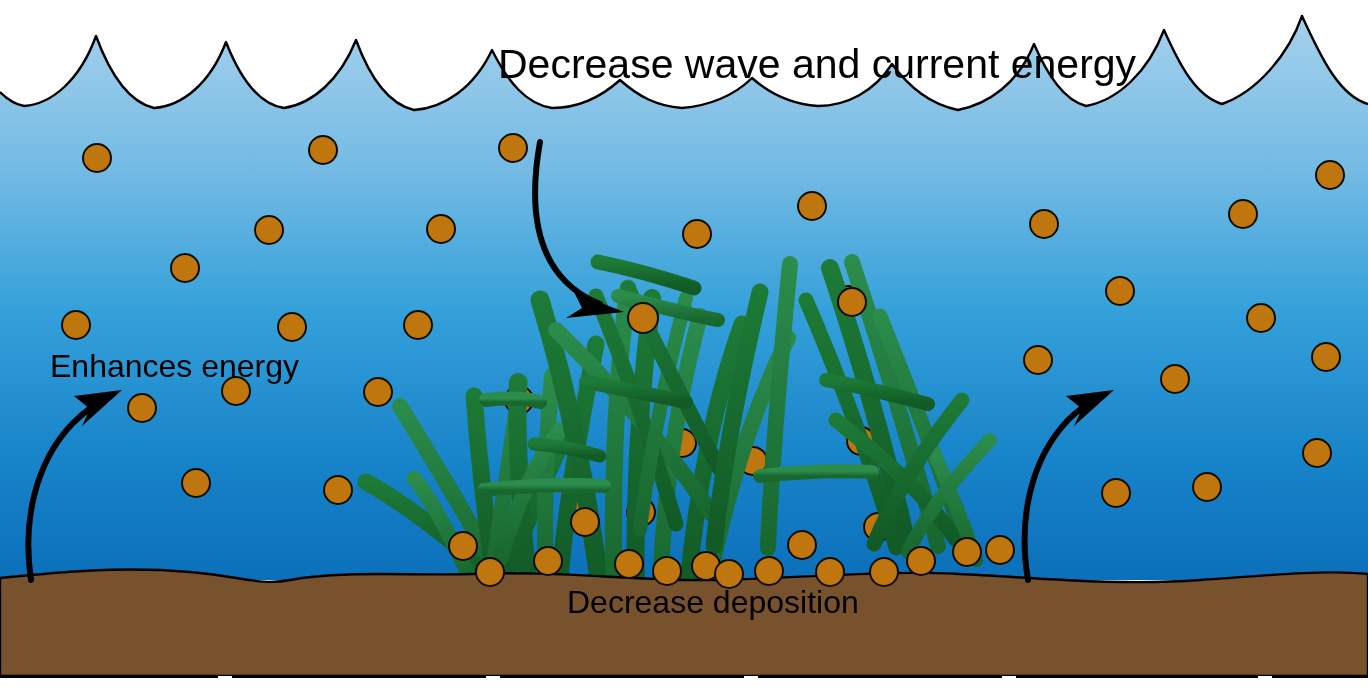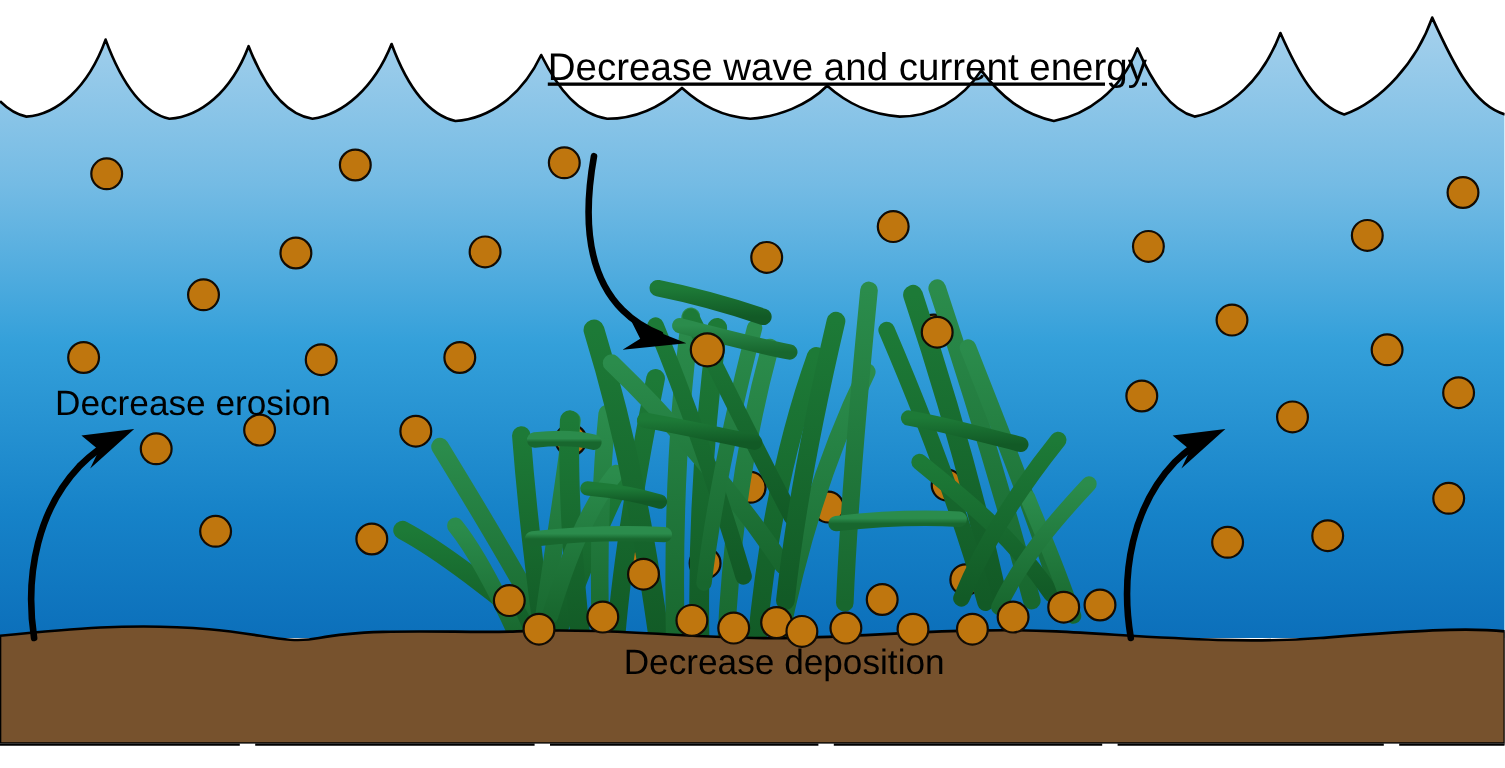--- a/index.html
+++ b/index.html
@@ -27,22 +27,21 @@
     position: absolute;
     font-family: "Liberation Sans", sans-serif;
     color: #000000;
     white-space: nowrap;
     line-height: 1;
     pointer-events: none;
   }
   #label-title {
     left: 498px;
     top: 44px;
-    font-size: 35px;
-    text-decoration: underline;
+    font-size: 41px;
   }
   #label-erosion {
     left: 50px;
     top: 350px;
     font-size: 32px;
   }
   #label-deposition {
     left: 567px;
     top: 586px;
     font-size: 32px;
@@ -277,17 +276,17 @@
         <line x1="500" y1="677" x2="744" y2="677"></line>
         <line x1="758" y1="677" x2="1002" y2="677"></line>
         <line x1="1016" y1="677" x2="1258" y2="677"></line>
         <line x1="1272" y1="677" x2="1368" y2="677"></line>
       </g>
     </g>
   </svg>
 
   <div class="diag-label" id="label-title">Decrease wave and current energy</div>
 
-  <div class="diag-label" id="label-erosion">Decrease erosion</div>
+  <div class="diag-label" id="label-erosion">Enhances energy</div>
 
   <div class="diag-label" id="label-deposition">Decrease deposition</div>
 
 </div>
 
 </body></html>

